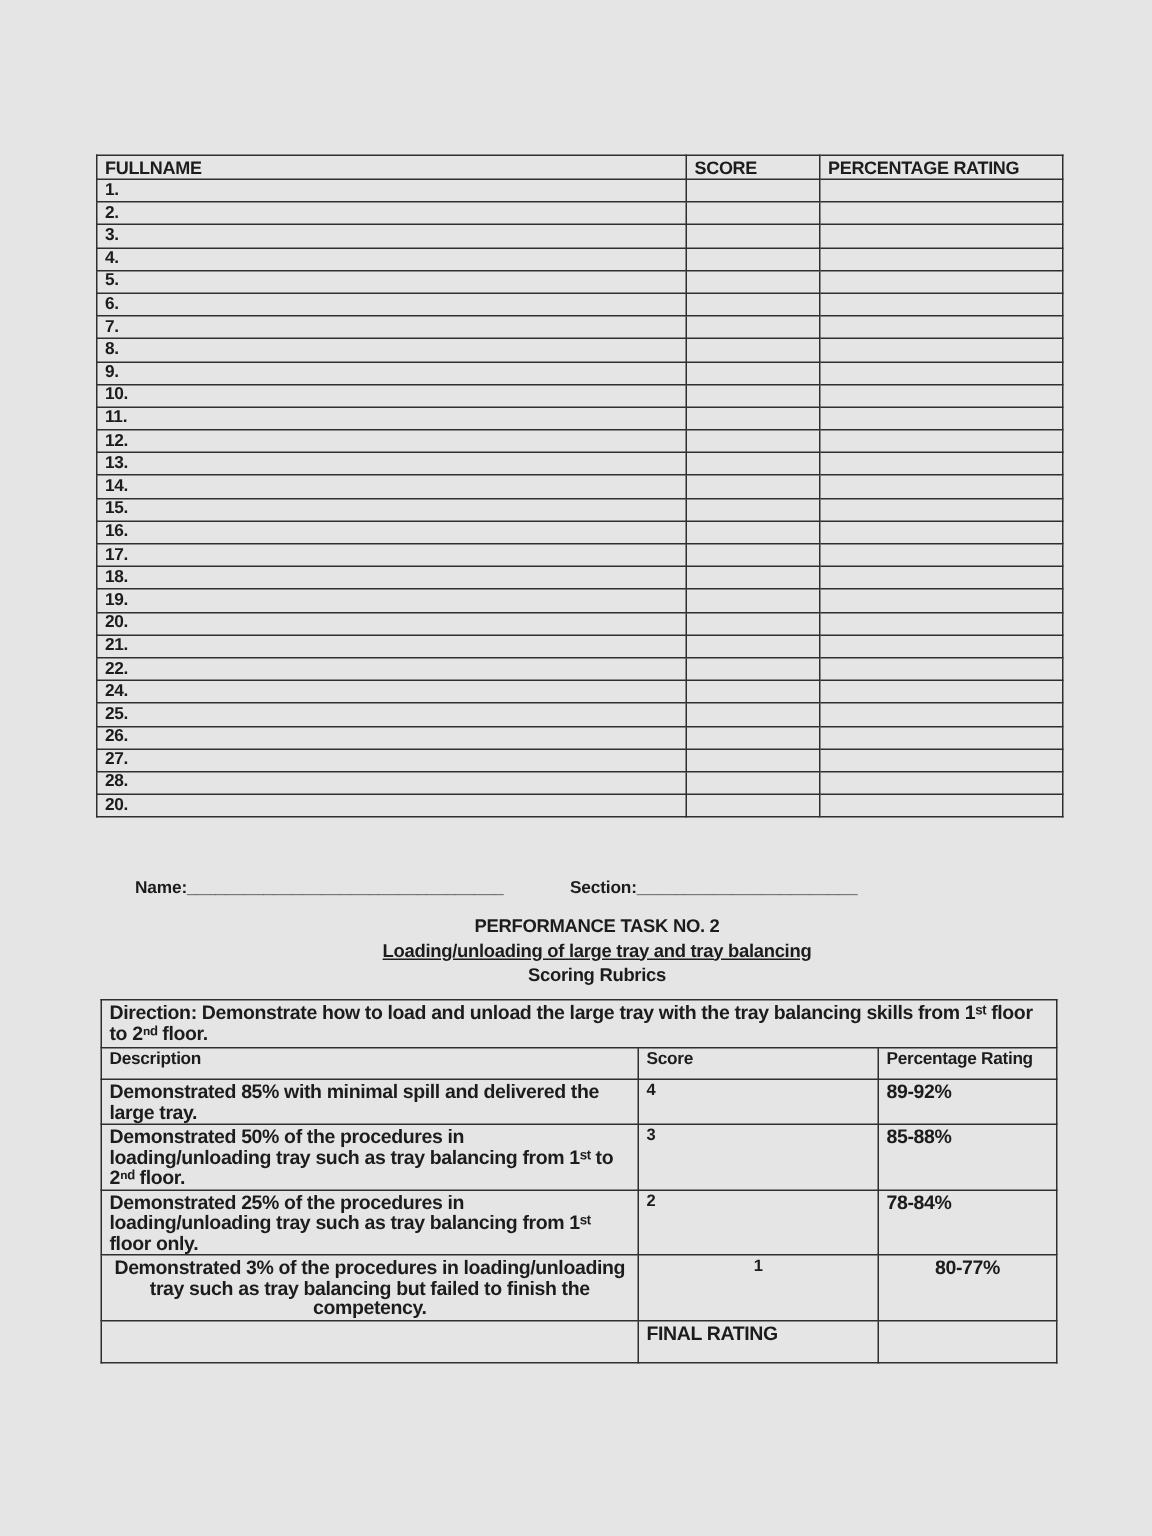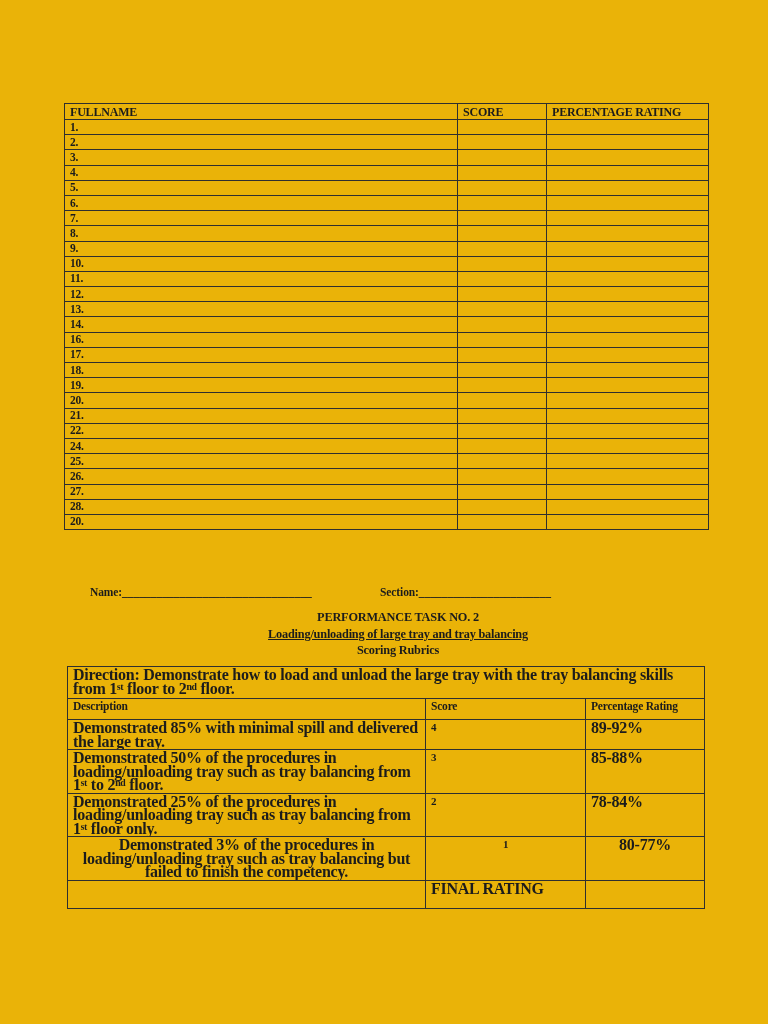--- a/index.html
+++ b/index.html
@@ -1,20 +1,20 @@
 <!DOCTYPE html>
 <html><head>
 <meta charset="utf-8">
 <style>
   html,body{margin:0;padding:0;background:#ffffff;}
   .page{
     position:relative;
     width:768px;height:1024px;
-    background:#eab308;
-    font-family:Liberation Serif, serif;
+    background:#e5e5e5;
+    font-family:Liberation Sans, sans-serif;
     font-weight:700;
     color:#1c1c1c;
     overflow:hidden;
   }
   
   table{border-collapse:collapse;table-layout:fixed;}
   td,th{border:1px solid #2f2f2f;overflow:hidden;}
   .roster{position:absolute;left:64px;top:103px;width:644px;}
   .roster th{
     height:15px;font-size:12px;line-height:14px;
@@ -32,21 +32,21 @@
   
   .headings{
     position:absolute;left:14px;top:609px;width:768px;
     text-align:center;font-size:12.3px;line-height:16.5px;letter-spacing:-0.2px;
   }
   .headings .underlined{text-decoration:underline;}
   
   .rubric{position:absolute;left:67px;top:666px;width:637px;}
   .rubric td{
     vertical-align:top;text-align:left;
-    font-size:16px;line-height:13.5px;letter-spacing:-0.25px;
+    font-size:13px;line-height:13.5px;letter-spacing:-0.25px;
     padding:1px 5px;
   }
   .rubric tr.dir td{height:29px;}
   .rubric tr.hdr td{height:18px;font-size:11.5px;letter-spacing:-0.2px;margin-left:42px;}
   .rubric tr:nth-child(3) td{height:25px;}
   .rubric tr:nth-child(4) td{height:29px;}
   .rubric tr:nth-child(5) td{height:29px;}
   .rubric tr:nth-child(6) td{height:29px;text-align:center;}
   .rubric tr:nth-child(7) td{height:44px;}
   .rubric tr.final td{height:25px;}
@@ -135,20 +135,25 @@
           <td>13.</td>
           <td></td>
           <td></td>
         </tr>
         <tr>
           <td>14.</td>
           <td></td>
           <td></td>
         </tr>
         <tr>
+          <td>15.</td>
+          <td></td>
+          <td></td>
+        </tr>
+        <tr>
           <td>16.</td>
           <td></td>
           <td></td>
         </tr>
         <tr>
           <td>17.</td>
           <td></td>
           <td></td>
         </tr>
         <tr>

